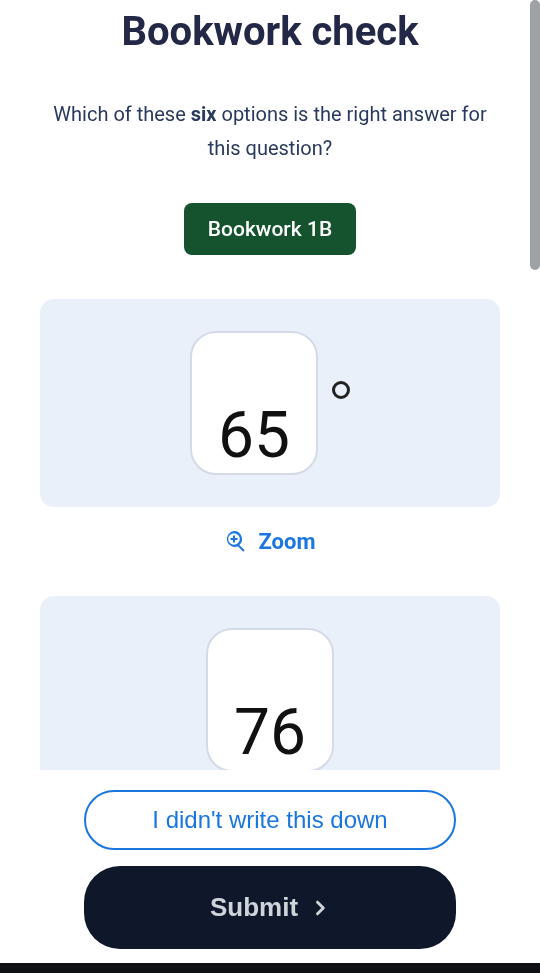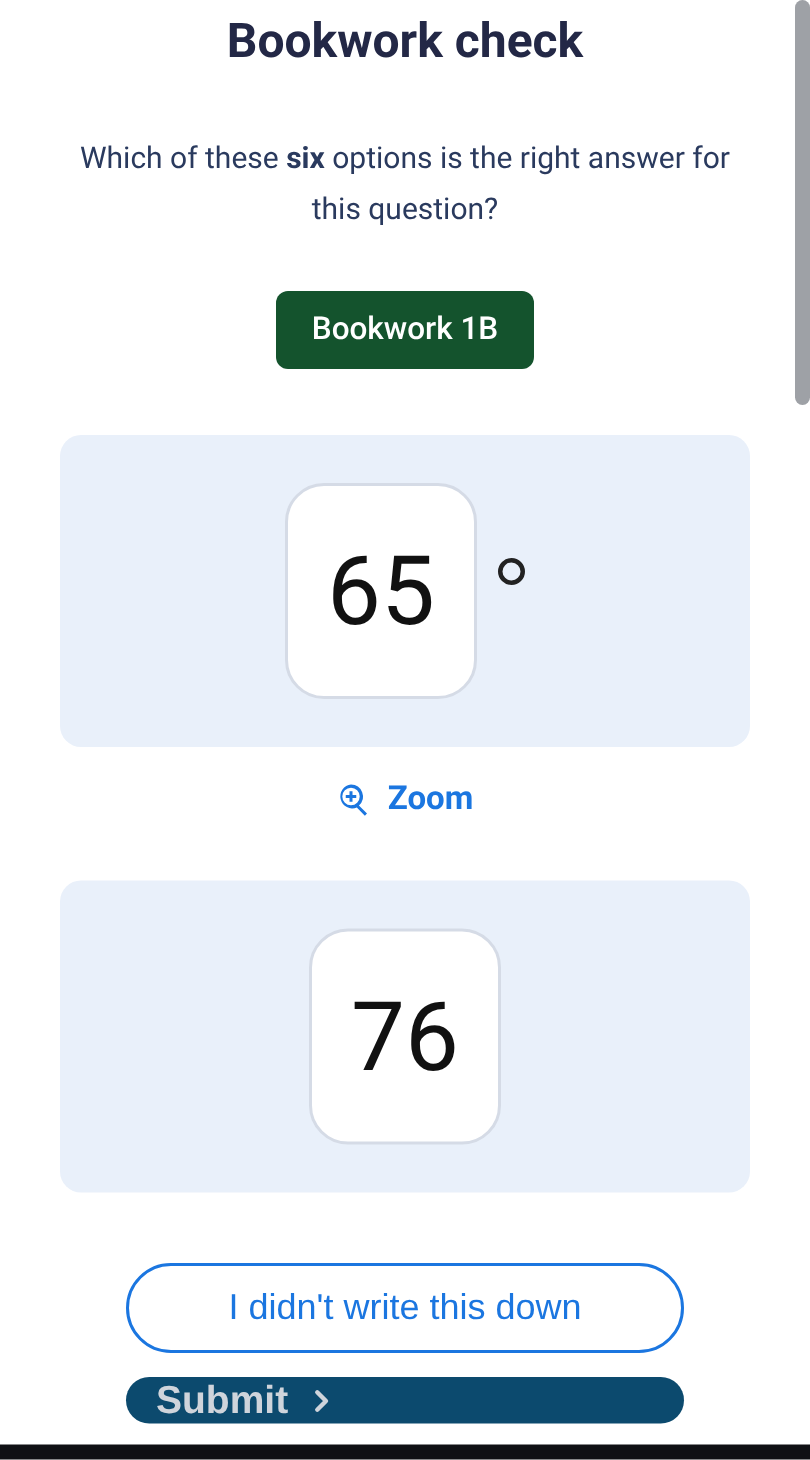--- a/index.html
+++ b/index.html
@@ -22,21 +22,21 @@
       height: 100%;
       overflow-y: auto;
     }
 
     .content {
       padding: 0 40px;
       text-align: center;
     }
 
     .title {
-      font-size: 32px;
+      font-size: 40px;
       font-weight: 700;
       color: #232846;
       margin-top: 8px;
       margin-bottom: 42px;
     }
 
     .prompt {
       font-size: 20px;
       color: #2a3a5e;
       line-height: 1.7;
@@ -71,21 +71,21 @@
     }
 
     .value-box {
       background: #fff;
       border: 2px solid #d5dbe6;
       border-radius: 26px;
       min-width: 128px;
       min-height: 144px;
       display: flex;
       justify-content: center;
-      align-items: center;
+      align-items: flex-end;
     }
 
     .value-text {
       font-size: 64px;
       font-weight: 400;
       color: #111;
     }
 
     .degree-circle {
       width: 18px;
@@ -93,21 +93,21 @@
       border: 3px solid #222;
       border-radius: 50%;
       align-self: flex-start;
       margin-top: 50px;
       margin-left: -2px;
     }
 
     .zoom-row {
       display: flex;
       justify-content: center;
-      align-items: center;
+      align-items: flex-start;
       gap: 10px;
       margin-bottom: 42px;
       margin-top: 16px;
       cursor: pointer;
     }
 
     .zoom-icon {
       width: 24px;
       height: 24px;
       color: #1B76E0;
@@ -140,27 +140,28 @@
       font-size: 24px;
       font-weight: 400;
       padding: 14px 20px;
       border-radius: 36px;
       cursor: pointer;
     }
 
     .btn-submit {
       width: 372px;
       border: none;
-      background: #0c4a6e;
+      background: #0f172a;
       color: #cfd4db;
       font-size: 26px;
       font-weight: 700;
-      padding: 0 20px;
+      padding: 26px 20px;
       border-radius: 36px;
       display: flex;
+      justify-content: center;
       align-items: center;
       gap: 12px;
       cursor: not-allowed;
     }
 
     .submit-chevron {
       width: 20px;
       height: 20px;
       color: #cfd4db;
     }

